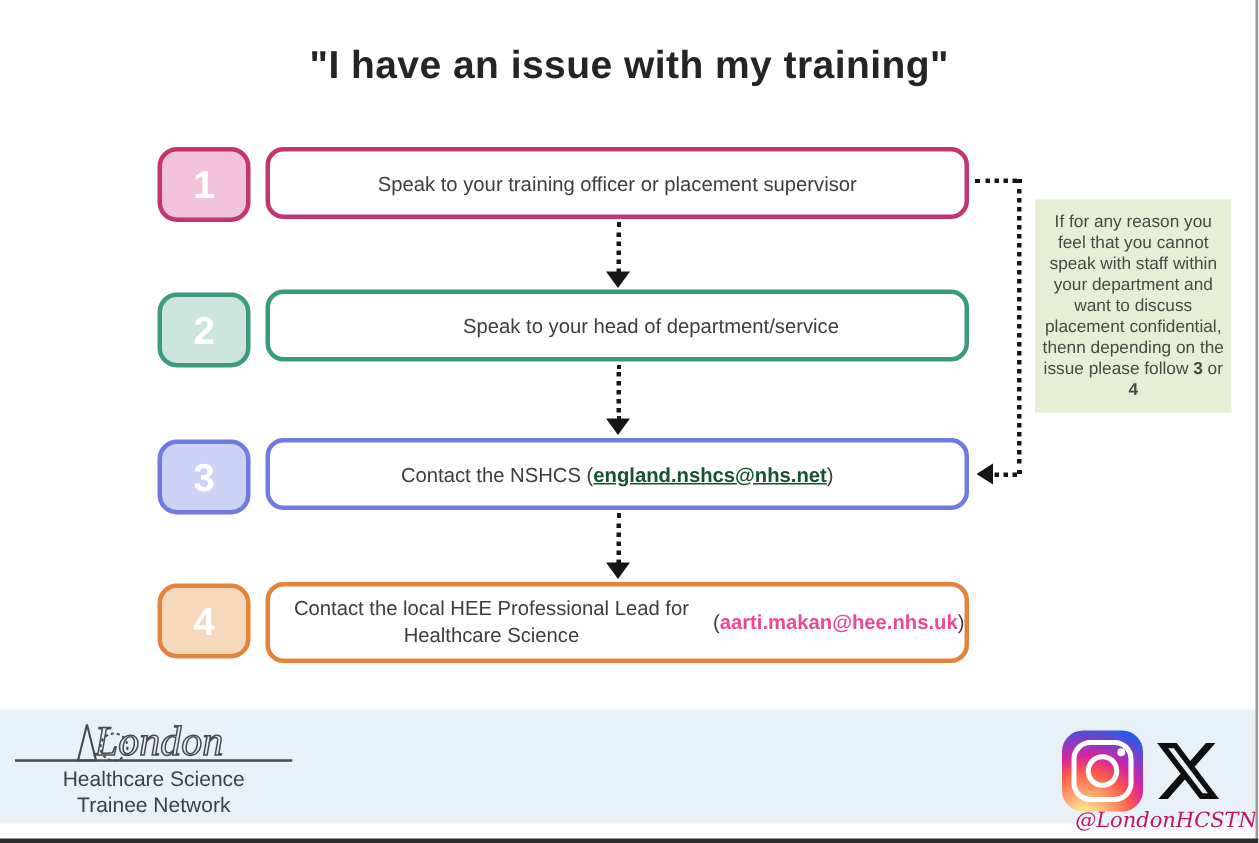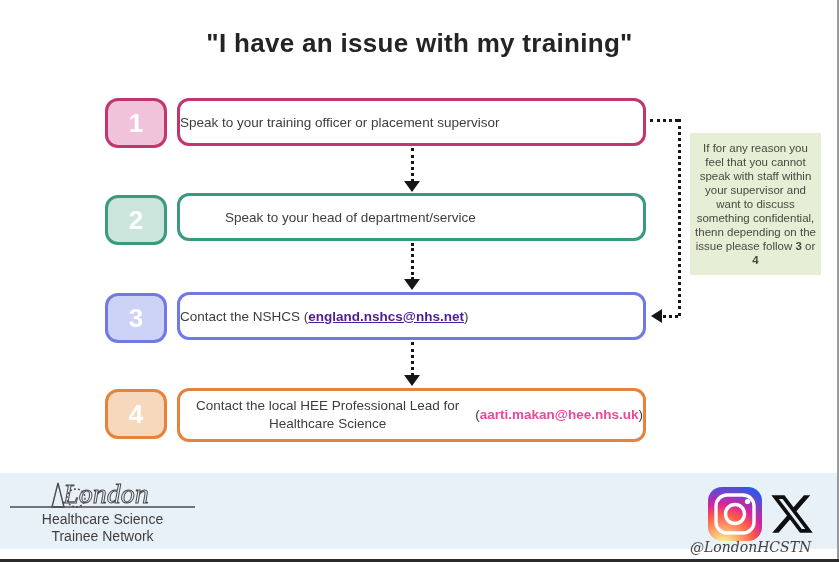--- a/index.html
+++ b/index.html
@@ -17,21 +17,21 @@
 
   .step-num {
     position:absolute; left:105px; width:62px; height:50px; box-sizing:border-box;
     border:3px solid #000; border-radius:13px;
     display:flex; align-items:center; justify-content:center;
     color:#ffffff; font-size:26px; font-weight:bold;
   }
   .step-box {
     position:absolute; left:177px; width:469px; height:48px; box-sizing:border-box;
     border:3px solid #000; border-radius:12px; background:#ffffff;
-    display:flex; align-items:center; justify-content:flex-start; text-align:center;
+    display:flex; align-items:center; justify-content:center; text-align:center;
     font-size:13.5px; color:#3d3d3d;
   }
   .step-box.two-line { height:54px; line-height:1.35; }
   .link { font-weight:bold; text-decoration:underline; cursor:pointer; }
   .email { font-weight:bold; }
 
   .arrow-down { position:absolute; width:16px; }
   .arrow-down .line { width:0; margin:0 auto; border-left:3px dotted #161616; height:calc(100% - 10px); }
   .arrow-down .head { width:0; height:0; margin:-1px auto 0;
     border-left:8px solid transparent; border-right:8px solid transparent; border-top:11px solid #161616; }
@@ -56,22 +56,22 @@
     position:absolute; left:10px; top:38px; width:185px; text-align:center;
     font-size:14px; color:#3f3f3f; line-height:1.18;
   }
   .insta {
     position:absolute; left:708px; top:14px; width:54px; height:54px; border-radius:14px;
     background: radial-gradient(circle at 28% 110%, #fdf497 0%, #fdf497 5%, #fd5949 45%, #d6249f 60%, #285AEB 90%);
     display:flex; align-items:center; justify-content:center;
   }
   .x-logo { position:absolute; left:768px; top:18px; width:48px; height:46px; }
   .handle {
-    position:absolute; left:690px; top:66px; width:148px; text-align:left;
-    font-size:14px; font-style:italic; color:#404040;
+    position:absolute; left:690px; top:66px; width:148px; text-align:right;
+    font-size:14px; font-style:italic; color:#be185d;
     font-family:"DejaVu Serif", serif;
   }
 </style>
 </head>
 <body>
 
 <div class="page">
 
   <div class="title">"I have an issue with my training"</div>
 
@@ -81,21 +81,21 @@
   </div>
 
   <div class="step-num" style="top: 195px; border-color: rgb(57, 154, 128); background-color: rgb(203, 229, 221);">2</div>
   <div class="step-box" style="top: 193px; border-color: rgb(57, 154, 128); padding-left: 45px;">
     <span>Speak to your head of department/service</span>
   </div>
 
   <div class="step-num" style="top: 293px; border-color: rgb(113, 121, 226); background-color: rgb(205, 211, 246);">3</div>
   <div class="step-box" style="top: 292px; border-color: rgb(113, 121, 226);">
     <span>Contact the NSHCS (</span>
-      <a class="link" style="color: #4c1d95;">england.nshcs@nhs.net</a>
+      <a class="link" style="color: #14532d;">england.nshcs@nhs.net</a>
       <span>)</span>
   </div>
 
   <div class="step-num" style="top: 389px; border-color: rgb(229, 130, 59); background-color: rgb(246, 217, 188);">4</div>
   <div class="step-box two-line" style="top: 388px; border-color: rgb(229, 130, 59);">
     <div>Contact the local HEE Professional Lead for Healthcare Science</div>
     <div><span>(</span><span class="email" style="color: #ec4899;">aarti.makan@hee.nhs.uk</span><span>)</span></div>
   </div>
 
   <div class="arrow-down" style="left:404px; top:148px; height:44px;">
@@ -110,21 +110,21 @@
     <div class="line"></div>
       <div class="head"></div>
   </div>
 
   <div class="dotted-h" style="left:650px; top:119px; width:28px;"></div>
   <div class="dotted-v" style="left:678px; top:119px; height:197px;"></div>
   <div class="dotted-h" style="left:663px; top:315px; width:15px;"></div>
   <div class="arrow-left-head" style="left:651px; top:309px;"></div>
 
   <div class="note-box" style="background-color: rgb(230, 239, 213);">
-    <span>If for any reason you feel that you cannot speak with staff within your supervisor and want to discuss something confidential, thenn depending on the issue please follow </span><b>3</b><span> or </span><b>4</b>
+    <span>If for any reason you feel that you cannot speak with staff within your department and want to discuss placement confidential, thenn depending on the issue please follow </span><b>3</b><span> or </span><b>4</b>
   </div>
 
   <div class="footer" style="background-color: rgb(233, 241, 248);">
 
     <div class="logo-wrap">
       <svg width="185" height="34" viewBox="0 0 185 34">
         <line x1="0" y1="30" x2="185" y2="30" stroke="#4a4a4a" stroke-width="1.6"></line>
         <polygon points="42,30 48,6 54,30" fill="none" stroke="#4a4a4a" stroke-width="1.4"></polygon>
         <circle cx="66" cy="21" r="9" fill="none" stroke="#4a4a4a" stroke-width="1.4" stroke-dasharray="2 2"></circle>
         <text x="96" y="26" text-anchor="middle" font-size="28" font-style="italic" font-family="Liberation Serif, serif" fill="none" stroke="#4a4a4a" stroke-width="1">London</text>

